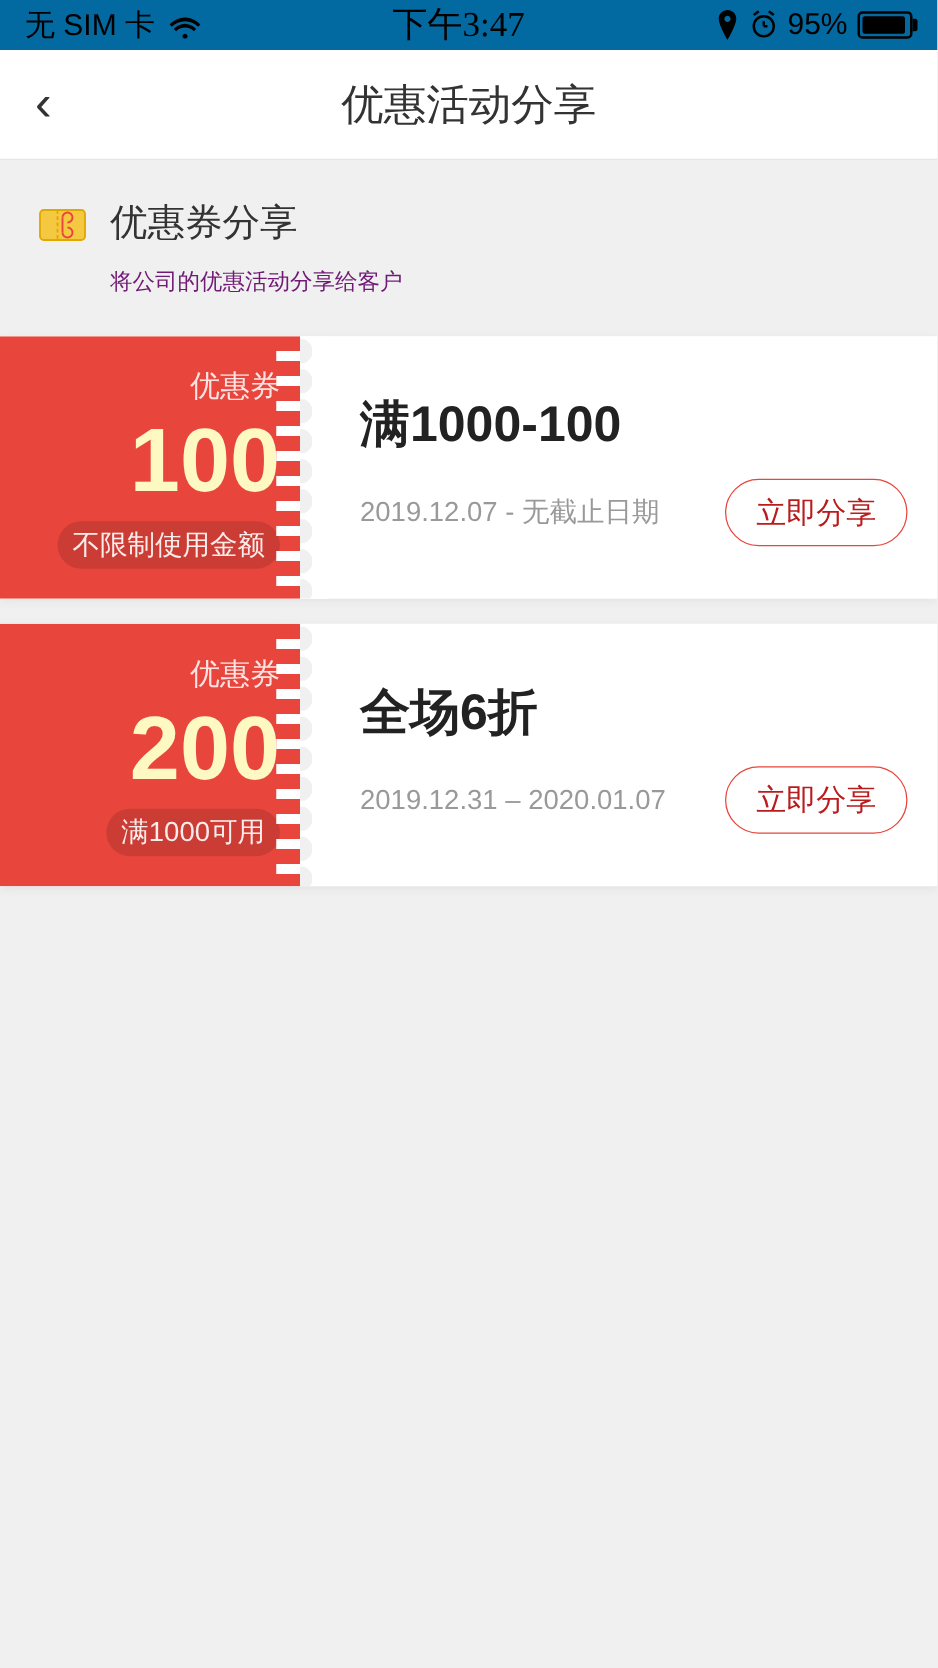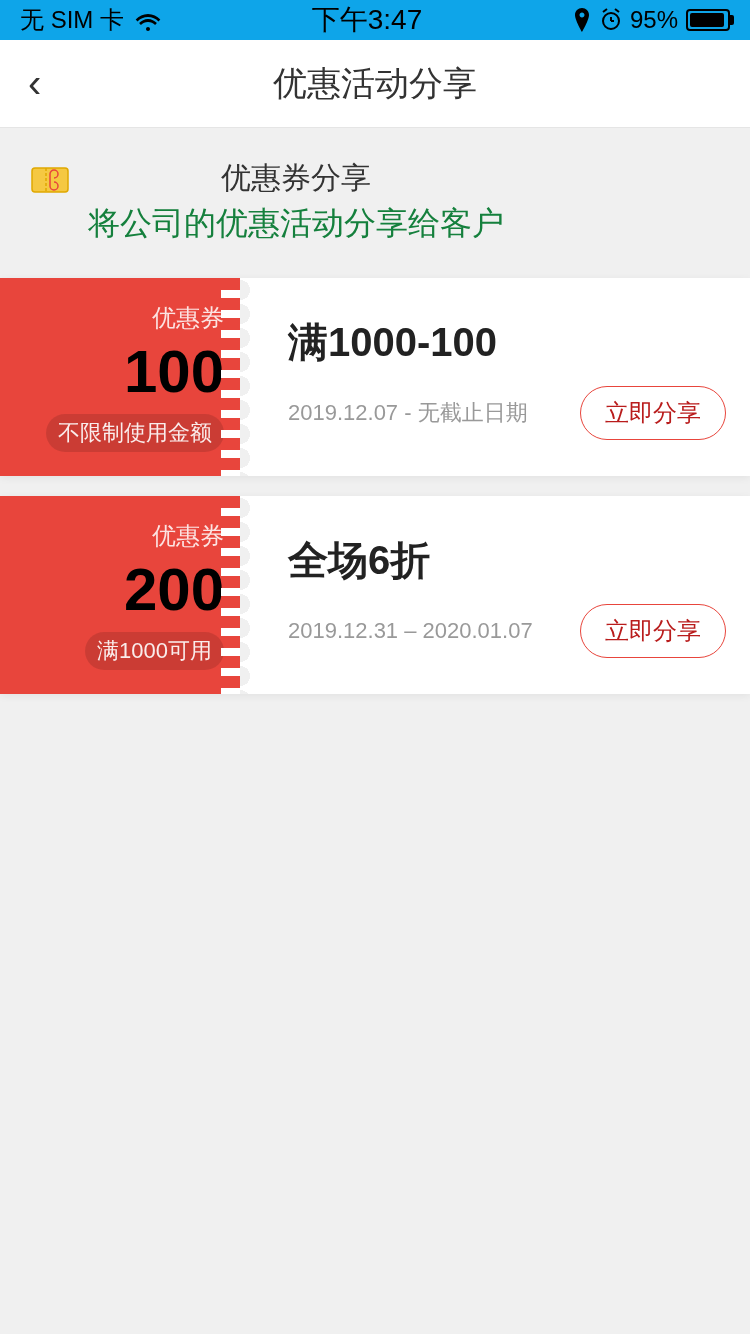--- a/index.html
+++ b/index.html
@@ -9,36 +9,37 @@
       min-height: 1334px;
       background: #f0f0f0;
       font-family: -apple-system, "PingFang SC", "Helvetica Neue", Arial, sans-serif;
       font-size: 28px;
     }
 
     
     .status-bar {
       width: 100%;
       height: 40px;
-      background: #0ea5e9;
+      background: #0369a1;
       display: flex;
       align-items: center;
       justify-content: space-between;
       padding: 0 20px;
       font-size: 24px;
       font-weight: 500;
     }
     .status-left {
       display: flex;
       align-items: center;
       gap: 10px;
     }
     .status-center {
       font-size: 28px;
       font-weight: 500;
+      font-family: Liberation Serif, serif;
     }
     .status-right {
       display: flex;
       align-items: center;
       gap: 8px;
       font-size: 24px;
     }
     .battery-icon {
       width: 44px;
       height: 22px;
@@ -101,31 +102,30 @@
       gap: 16px;
     }
     .section-icon {
       width: 44px;
       height: 44px;
       flex-shrink: 0;
     }
     .section-text-block {
       display: flex;
       flex-direction: column;
-      gap: 3px;
-      align-items: center;
+      gap: 14px;
     }
     .section-title {
       font-size: 30px;
       font-weight: 500;
       color: #333;
     }
     .section-subtitle {
-      font-size: 32px;
-      color: #15803d;
+      font-size: 18px;
+      color: #701a75;
     }
 
     
     .coupon-list {
       background: #f0f0f0;
       padding: 16px 0;
     }
 
     
     .coupon-card {
@@ -168,23 +168,23 @@
       );
       
     }
 
     .coupon-left .label {
       font-size: 24px;
       color: rgba(255,255,255,0.85);
       margin-bottom: 8px;
     }
     .coupon-left .amount {
-      font-size: 60px;
+      font-size: 72px;
       font-weight: 700;
-      color: #000000;
+      color: #fef9c3;
       line-height: 1;
       margin-bottom: 12px;
     }
     .coupon-left .condition {
       font-size: 22px;
       color: rgba(255,255,255,0.9);
       background: rgba(0,0,0,0.12);
       padding: 4px 12px;
       border-radius: 20px;
       text-align: center;

